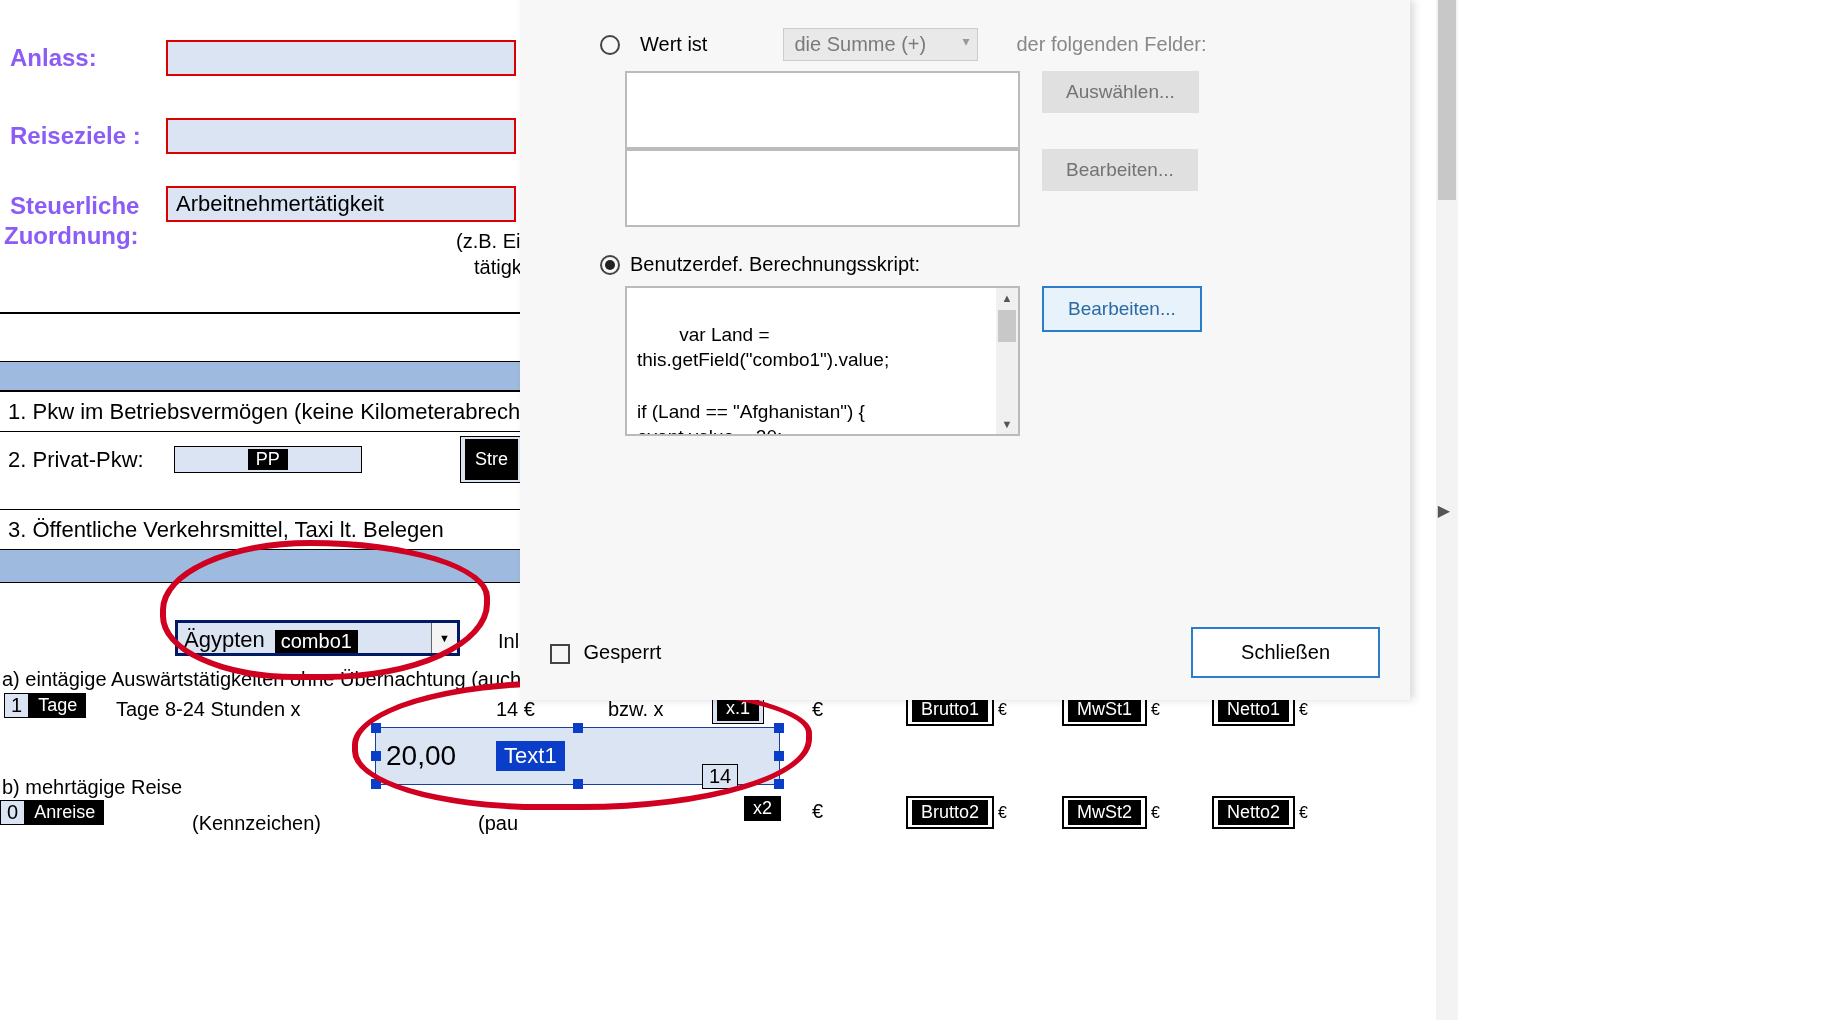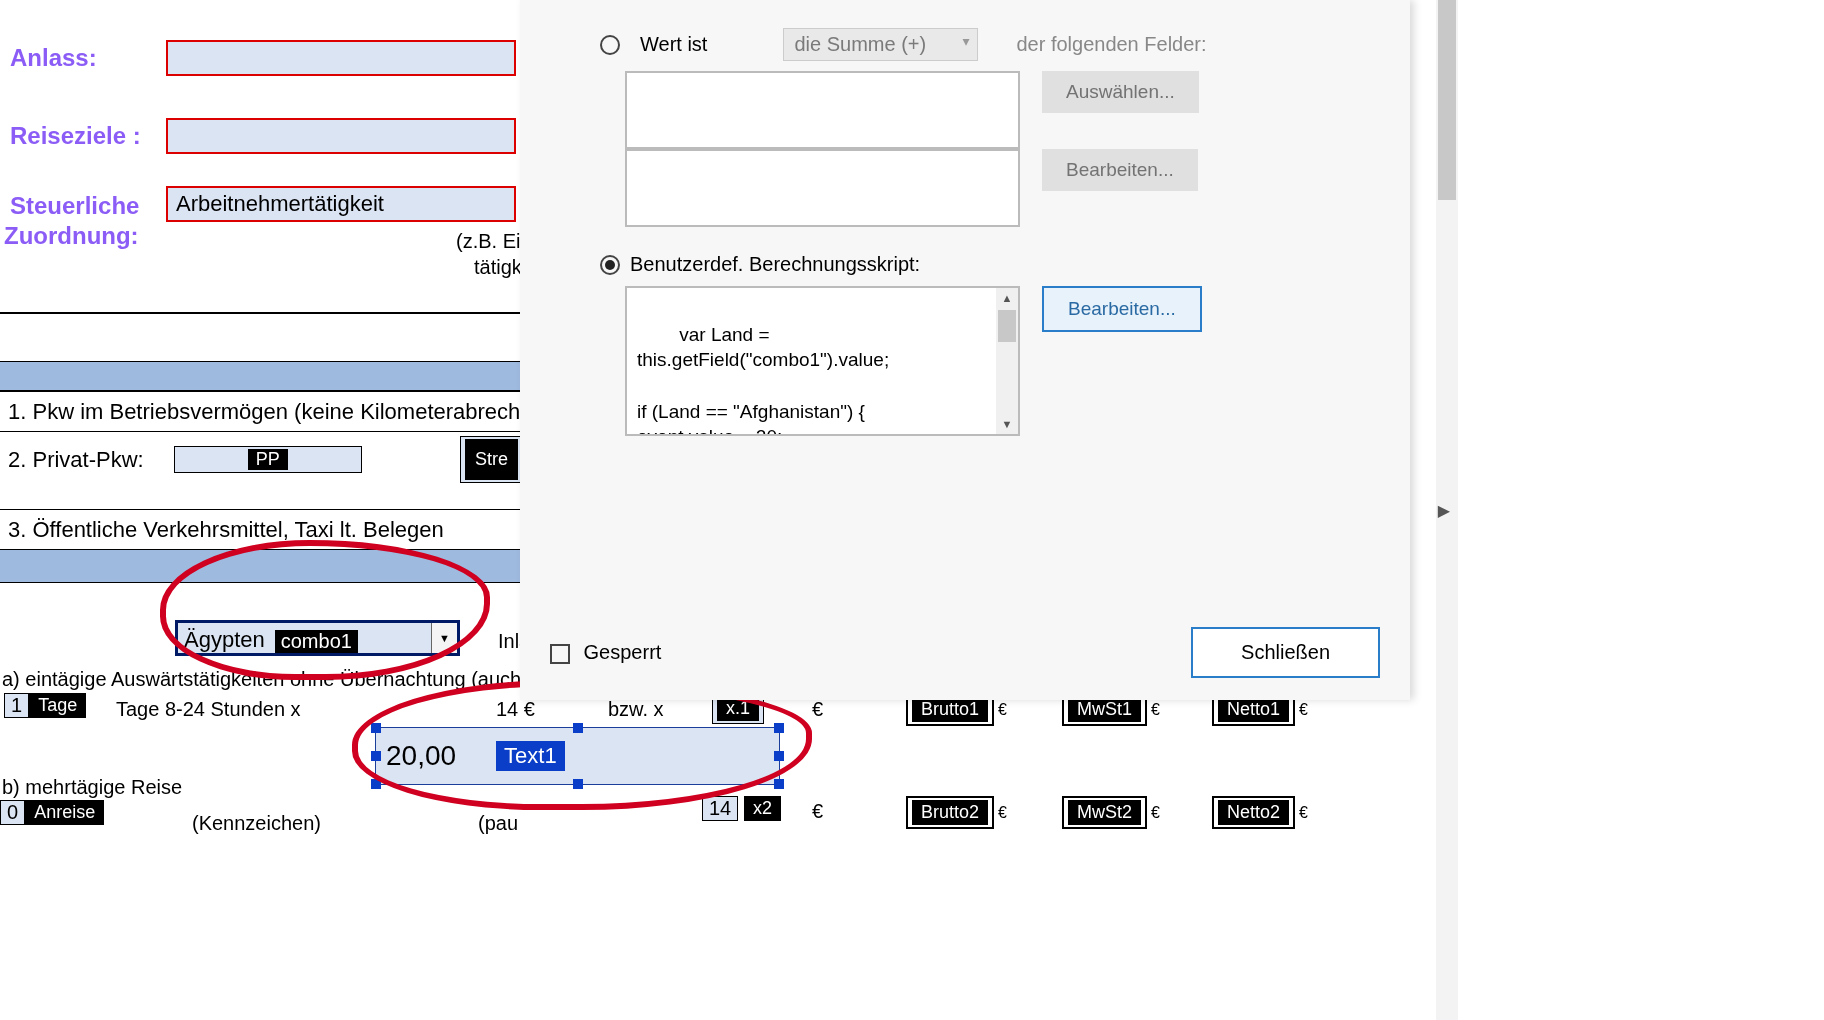--- a/index.html
+++ b/index.html
@@ -440,21 +440,21 @@
     <span class="sel-handle" style="left:-5px;bottom:-5px"></span>
     <span class="sel-handle" style="left:calc(50% - 5px);bottom:-5px"></span>
     <span class="sel-handle" style="right:-5px;bottom:-5px"></span>
   </div>
 
   <div class="under-txt" style="left:2px;top:776px">b) mehrtägige Reise</div>
   <div style="position:absolute;left:0px;top:800px;display:flex;align-items:center;gap:0">
     <span class="small-numbox">0</span>
     <span class="blackpill">Anreise</span>
   </div>
-  <span style="position:absolute;left:702px;top:796px" class="small-numbox">14</span>
+  <span style="position:absolute;left:702px;top:764px" class="small-numbox">14</span>
   <span style="position:absolute;left:744px;top:796px" class="blackpill">x2</span>
   <div class="under-txt" style="left:812px;top:800px">€</div>
 
   <div class="brutto-cell" style="left:894px;top:693px">
     <span class="box">
         <span class="blackpill">Brutto1</span>
       </span>
     <span>€</span>
   </div>
   <div class="brutto-cell" style="left:1050px;top:693px">

